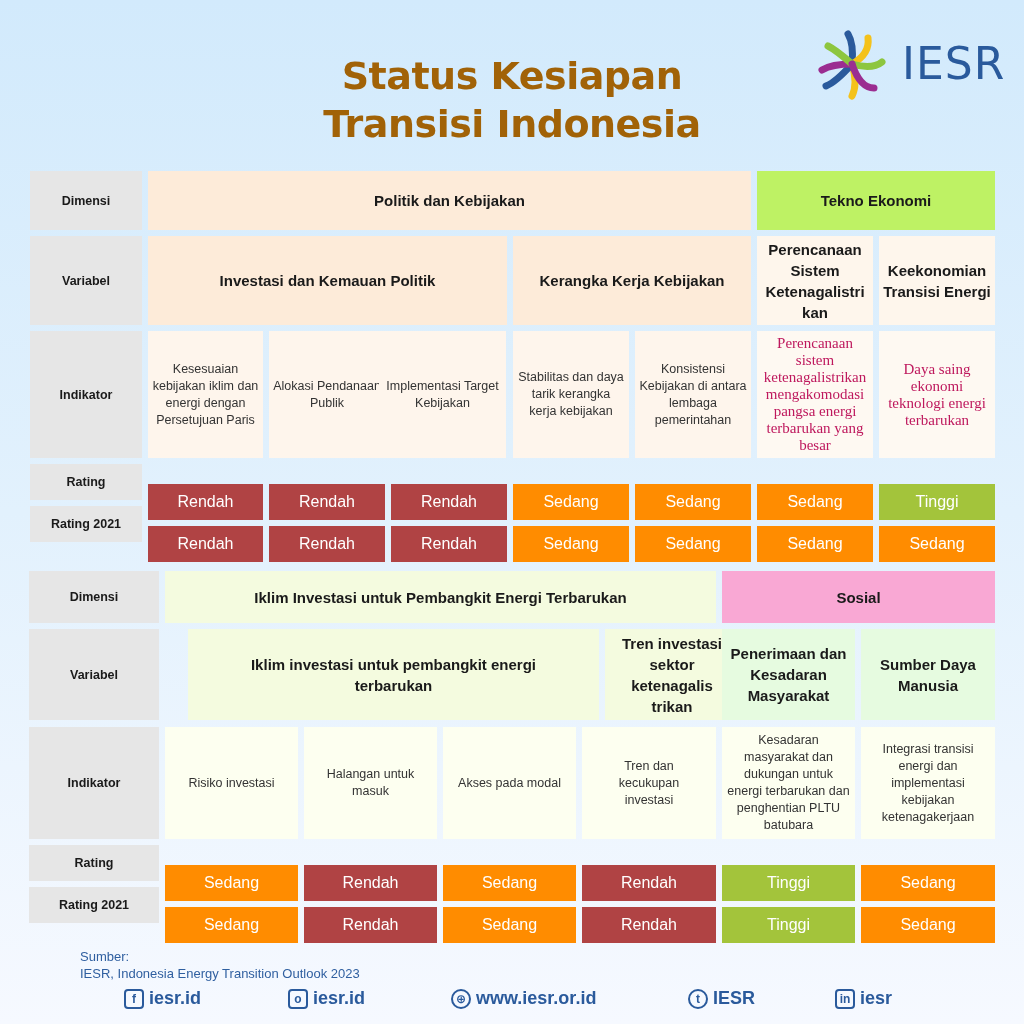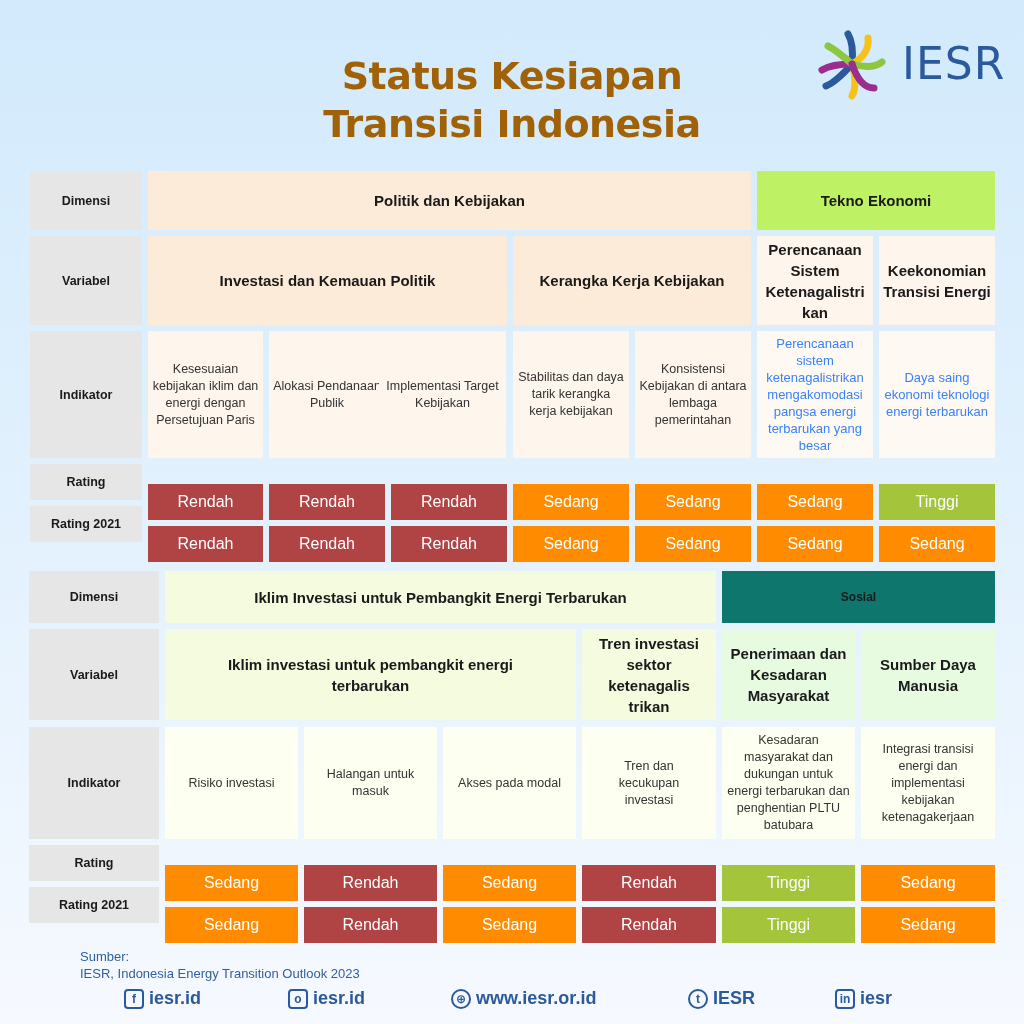--- a/index.html
+++ b/index.html
@@ -23,24 +23,24 @@
   .cell {
     position: absolute; display: flex; align-items: center; justify-content: center;
     text-align: center; color: #1a1a1a; padding: 2px 4px;
   }
   .lbl { background: #e6e6e6; font-weight: bold; font-size: 12.5px; }
   .t-dim { background: #fdebd9; font-weight: bold; font-size: 15px; }
   .t-dim2 { background: #bef264; font-weight: bold; font-size: 15px; }
   .t-var { background: #fdebd9; font-weight: bold; font-size: 15px; line-height: 21px; }
   .t-var2 { background: #fef6ec; font-weight: bold; font-size: 15px; line-height: 21px; }
   .t-ind { background: #fef5ec; font-size: 12.5px; line-height: 17px; color: #333; }
-  .t-ind2 { background: #fef9f2; font-size: 13px; line-height: 17px; color: #3b82f6; }
+  .t-ind2 { background: #fef9f2; font-size: 15px; line-height: 17px; color: #be185d; font-family: Liberation Serif, serif; }
   .b-dim { background: #f4fbdf; font-weight: bold; font-size: 15px; }
-  .b-dim2 { background: #0f766e; font-weight: bold; font-size: 12px; }
-  .b-var { background: #f4fbdf; font-weight: bold; font-size: 15px; line-height: 21px; }
+  .b-dim2 { background: #f9a8d4; font-weight: bold; font-size: 15px; }
+  .b-var { background: #f4fbdf; font-weight: bold; font-size: 15px; line-height: 21px; margin-left: 23px; }
   .b-var2 { background: #e6fbe0; font-weight: bold; font-size: 15px; line-height: 21px; }
   .b-ind { background: #fdfff0; font-size: 12.5px; line-height: 17px; color: #333; }
   .rate { color: #fff; font-size: 16px; margin-top: 20px; }
   .r-rendah { background: #b04344; }
   .r-sedang { background: #ff8c00; }
   .r-tinggi { background: #a3c43b; }
   .source {
     position: absolute; left: 80px; top: 948px; color: #2f5fa0; font-size: 13px; line-height: 17px;
   }
   .social { position: absolute; top: 988px; display: flex; align-items: center; gap: 5px;

